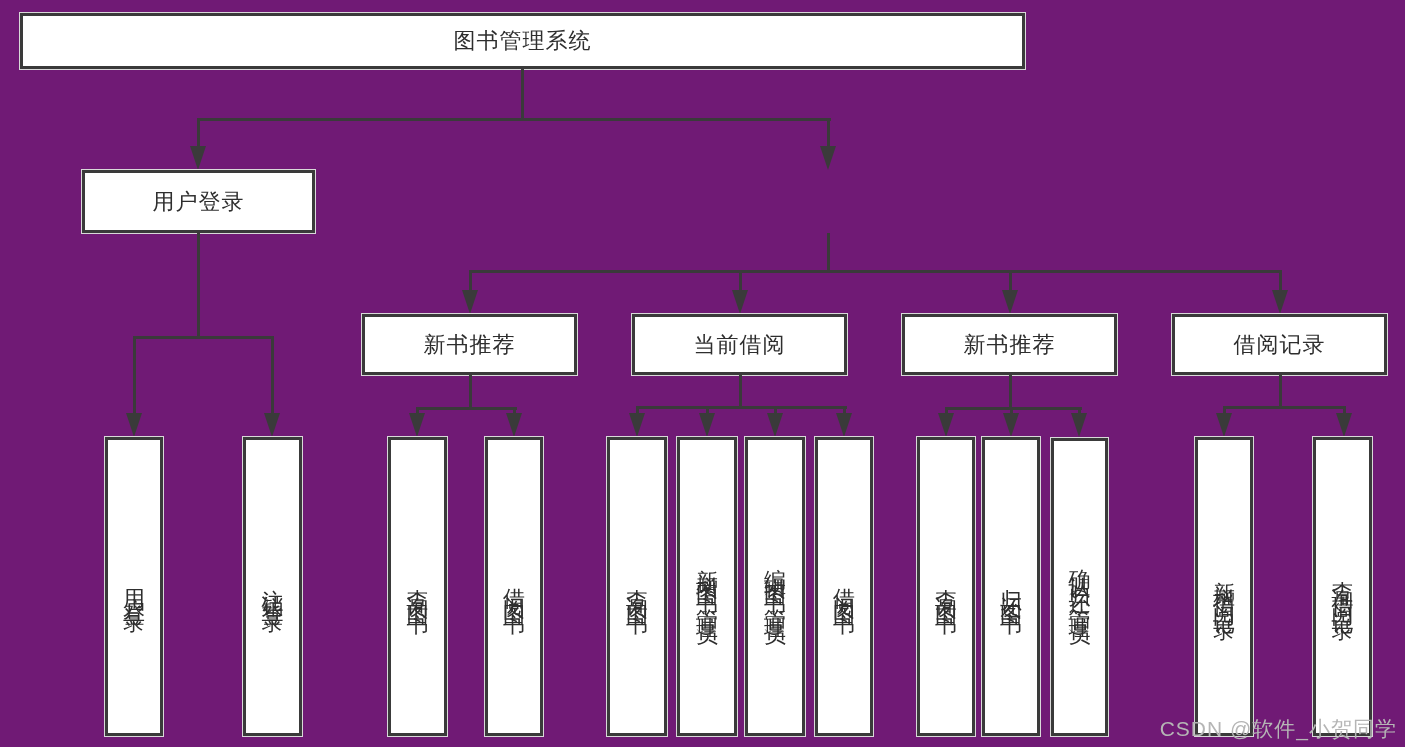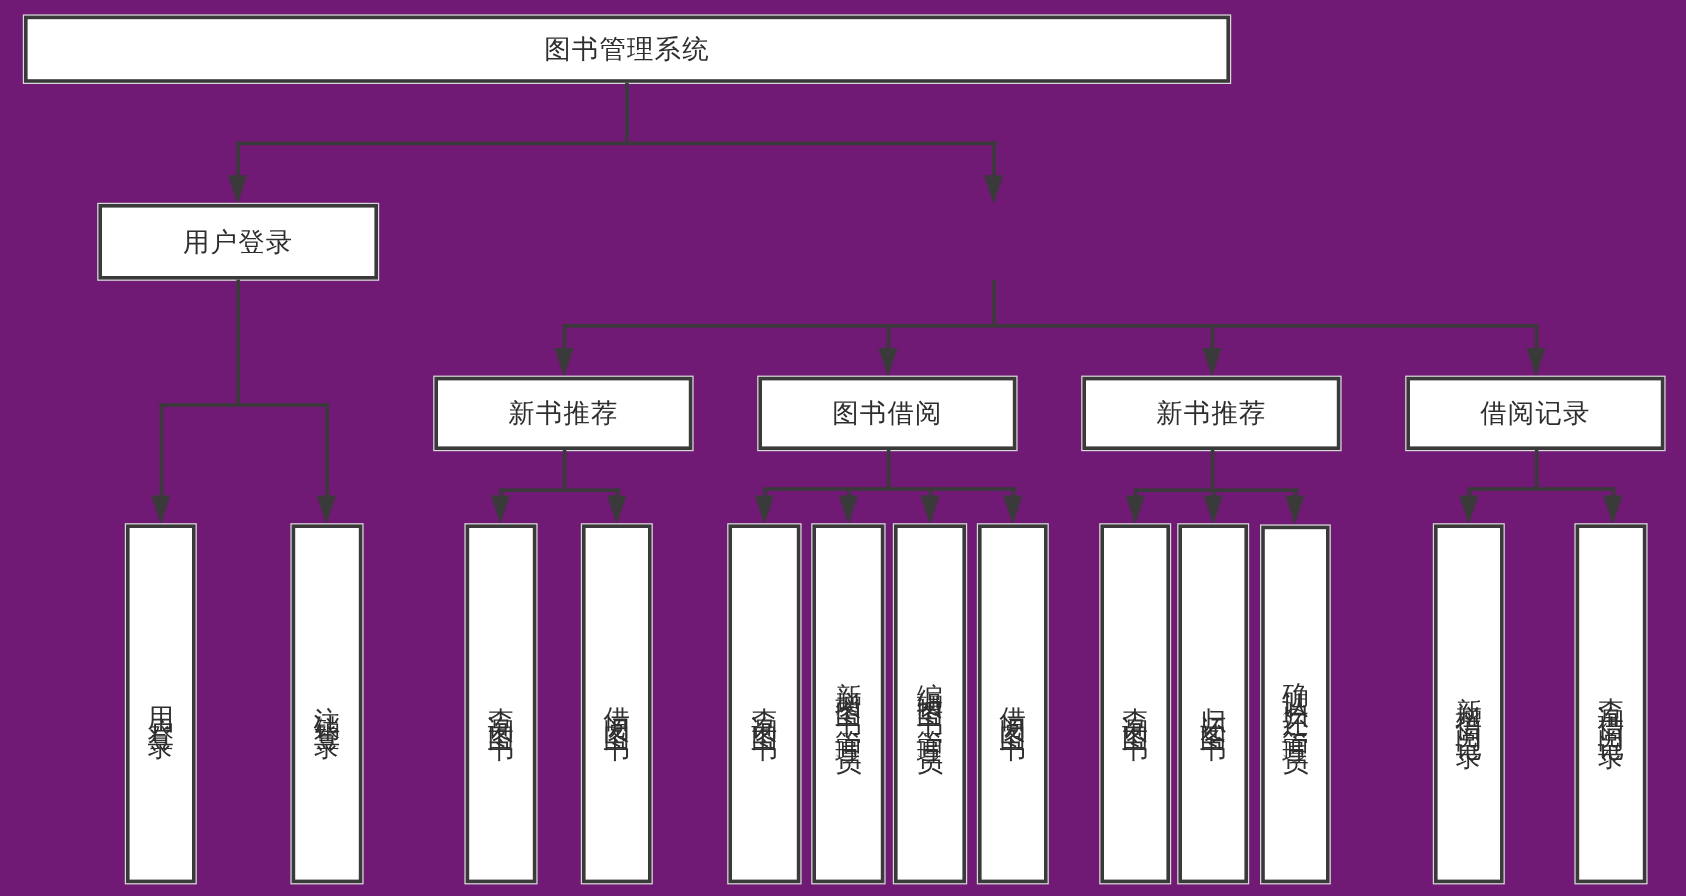--- a/index.html
+++ b/index.html
@@ -91,21 +91,21 @@
   <div class="arrow" style="left:732px; top:290px;"></div>
   <div class="vline" style="left:1009px; top:270px; height:22px;"></div>
   <div class="arrow" style="left:1002px; top:290px;"></div>
   <div class="vline" style="left:1279px; top:270px; height:22px;"></div>
   <div class="arrow" style="left:1272px; top:290px;"></div>
 
   <div class="box hbox" style="left:362px; top:314px; width:215px; height:61px;">
     <span>新书推荐</span>
   </div>
   <div class="box hbox" style="left:632px; top:314px; width:215px; height:61px;">
-    <span>图书借阅</span>
+    <span>当前借阅</span>
   </div>
   <div class="box hbox" style="left:902px; top:314px; width:215px; height:61px;">
     <span>新书推荐</span>
   </div>
   <div class="box hbox" style="left:1172px; top:314px; width:215px; height:61px;">
     <span>借阅记录</span>
   </div>
 
   <div class="vline" style="left:469px; top:375px; height:32px;"></div>
   <div class="hline" style="left:416px; top:407px; width:101px;"></div>
@@ -178,14 +178,15 @@
     <span class="label">确认归还（管理员）</span>
   </div>
 
   <div class="box vbox" style="left:1195px; top:437px; width:58px; height:299px;">
     <span class="label">新增借阅记录</span>
   </div>
   <div class="box vbox" style="left:1313px; top:437px; width:59px; height:299px;">
     <span class="label">查询借阅记录</span>
   </div>
 
+  <div class="watermark">CSDN @软件_小贺同学</div>
 
 </div>
 
 </body></html>

